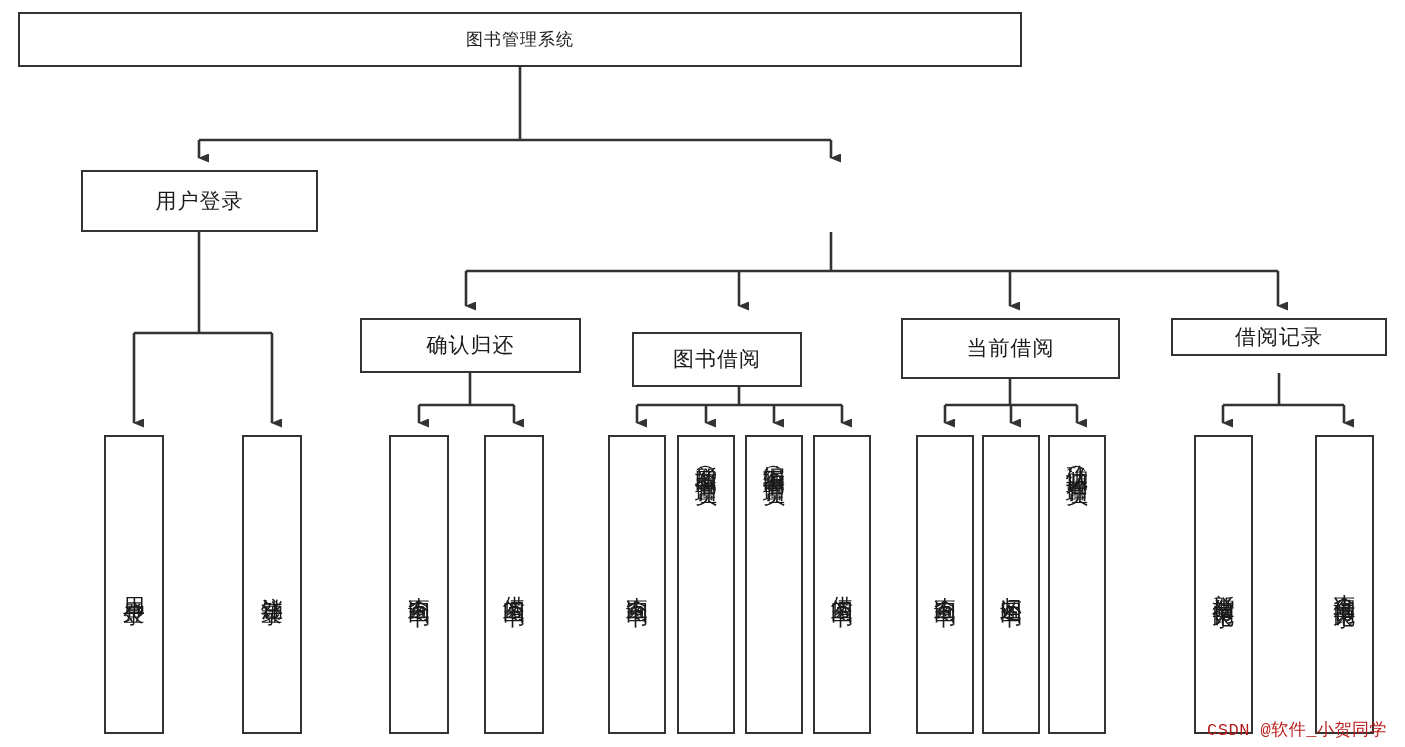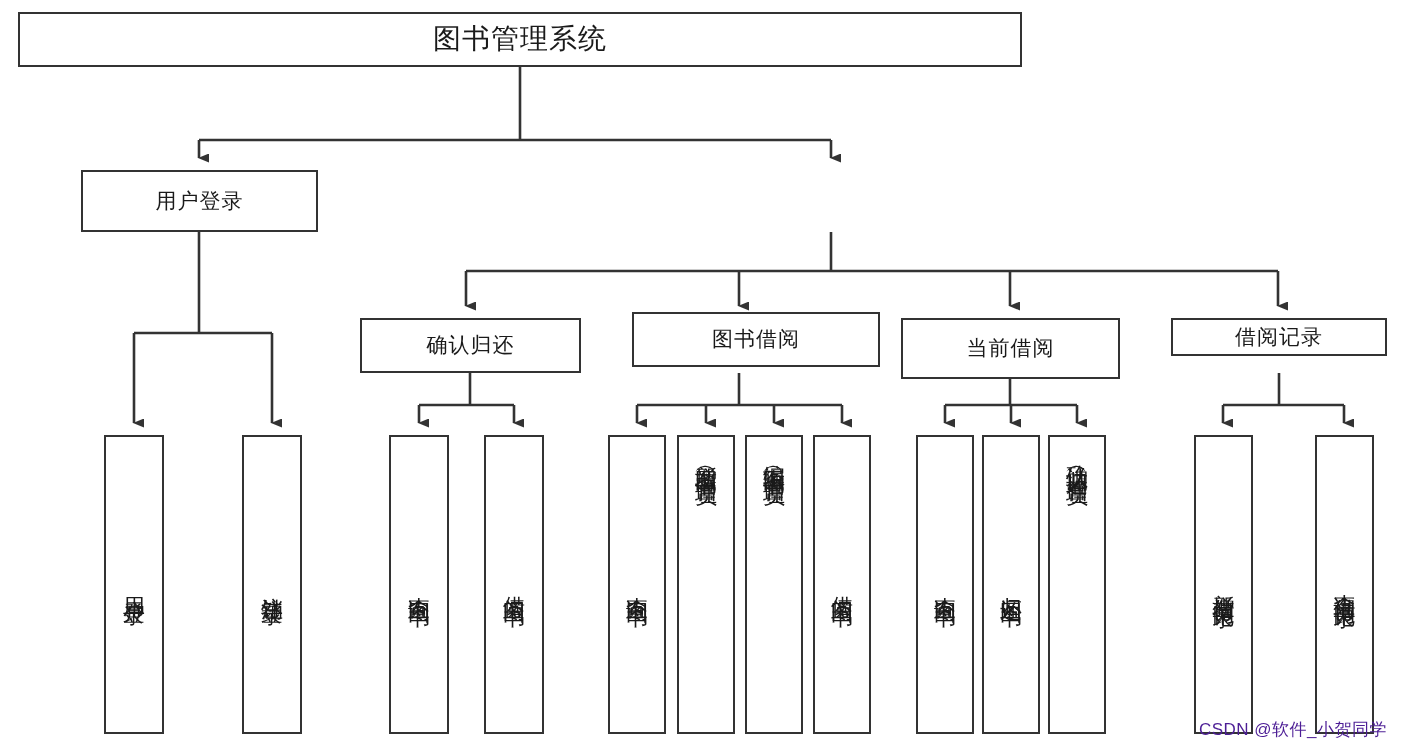--- a/index.html
+++ b/index.html
@@ -39,21 +39,21 @@
     color: #1a1a1a;
     letter-spacing: 1px;
     white-space: nowrap;
     line-height: 1.15;
   }
   
   .node.horiz .node-label {
     font-size: 21px;
   }
   .node.root .node-label {
-    font-size: 28px;
+    font-size: 17px;
   }
   
   .node.vert {
     align-items: flex-start;
     justify-content: center;
     padding-top: 10px;
   }
   .node.vert .node-label {
     writing-mode: vertical-rl;
     text-orientation: upright;
@@ -65,25 +65,25 @@
   
   .node.vert.center {
     align-items: center;
     padding-top: 0;
   }
   #watermark {
     position: absolute;
     right: 18px;
     bottom: 6px;
     font-size: 17px;
-    color: #4c1d95;
+    color: #b91c1c;
     letter-spacing: 0.5px;
     z-index: 6;
     white-space: nowrap;
-    font-family: Liberation Sans, sans-serif;
+    font-family: Liberation Mono, monospace;
   }
 </style>
 </head>
 <body>
 
 <div id="diagram-root">
 
   <svg id="edges-layer" viewBox="0 0 1405 747" width="1405" height="747" xmlns="http://www.w3.org/2000/svg">
     <defs>
       <marker id="arrowhead" markerWidth="9" markerHeight="11" refX="4.5" refY="10" orient="auto" markerUnits="userSpaceOnUse">
@@ -138,21 +138,21 @@
     <span class="node-label">图书管理系统</span>
   </div>
 
   <div class="node horiz" style="left:81px; top:170px; width:237px; height:62px;">
     <span class="node-label">用户登录</span>
   </div>
 
   <div class="node horiz" style="left:360px; top:318px; width:221px; height:55px;">
     <span class="node-label">确认归还</span>
   </div>
-  <div class="node horiz" style="left:632px; top:312px; width:248px; height:55px;justify-content:center;">
+  <div class="node horiz" style="left:632px; top:332px; width:170px; height:55px;justify-content:center;">
     <span class="node-label">图书借阅</span>
   </div>
   <div class="node horiz" style="left:901px; top:318px; width:219px; height:61px;">
     <span class="node-label">当前借阅</span>
   </div>
   <div class="node horiz" style="left:1171px; top:318px; width:216px; height:38px;">
     <span class="node-label">借阅记录</span>
   </div>
 
   <div class="node vert center" style="left:104px; top:435px; width:60px; height:299px;">

